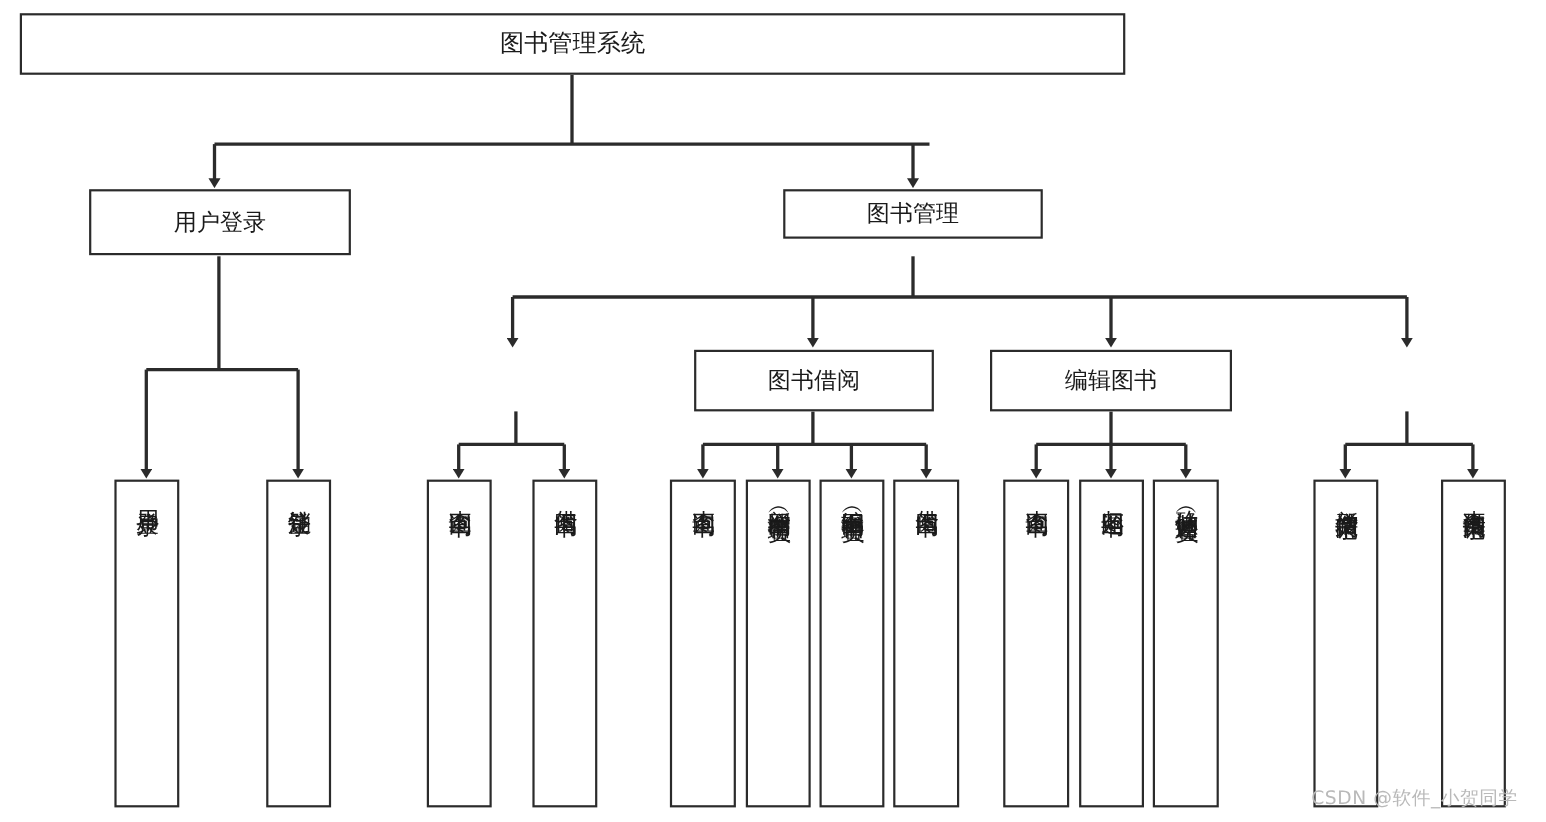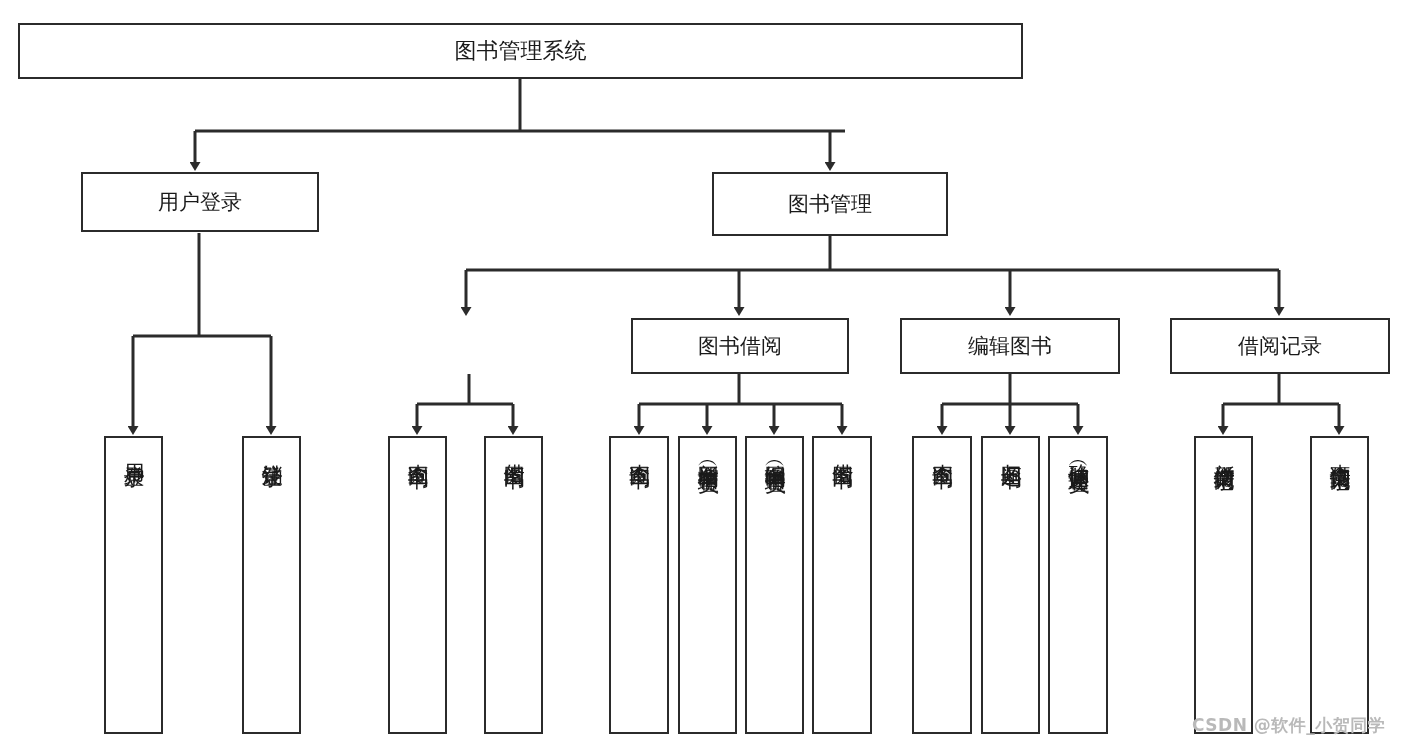--- a/index.html
+++ b/index.html
@@ -60,21 +60,20 @@
     font-size: 21px;
     letter-spacing: 1.5px;
     line-height: 1.32;
   }
   .watermark {
     position: absolute;
     font-size: 17px;
     color: #b9b9b9;
     white-space: nowrap;
     letter-spacing: 0.5px;
-    font-weight: bold;
   }
 </style>
 </head>
 <body>
 
 <div id="canvas">
 
   <svg id="edges" viewBox="0 0 1405 747" xmlns="http://www.w3.org/2000/svg">
     <defs>
       <marker id="arrow" markerWidth="9" markerHeight="11" refX="1" refY="5.5" orient="auto" markerUnits="userSpaceOnUse">
@@ -118,39 +117,36 @@
       <path d="M1010,404 L1010,427" marker-end="url(#arrow)"></path>
       <path d="M1078,404 L1078,427" marker-end="url(#arrow)"></path>
 
       <path d="M1279,374 L1279,404"></path>
       <path d="M1223,404 L1339,404"></path>
       <path d="M1223,404 L1223,427" marker-end="url(#arrow)"></path>
       <path d="M1339,404 L1339,427" marker-end="url(#arrow)"></path>
     </g>
   </svg>
 
-  <div class="node horiz root" style="left:18px; top:23px; width:1005px; height:56px;">
+  <div class="node horiz root" style="left:18px; top:12px; width:1005px; height:56px;">
     <span class="label">图书管理系统</span>
   </div>
 
   <div class="node horiz" style="left:81px; top:172px; width:238px; height:60px;">
     <span class="label">用户登录</span>
   </div>
-  <div class="node horiz" style="left:712px; top:172px; width:236px; height:64px;">
+  <div class="node horiz" style="left:712px; top:172px; width:236px; height:45px;">
     <span class="label">图书管理</span>
   </div>
 
   <div class="node horiz" style="left:631px; top:318px; width:218px; height:56px;">
     <span class="label">图书借阅</span>
   </div>
   <div class="node horiz" style="left:900px; top:318px; width:220px; height:56px;">
     <span class="label">编辑图书</span>
-  </div>
-  <div class="node horiz" style="left:1170px; top:318px; width:220px; height:56px;">
-    <span class="label">借阅记录</span>
   </div>
 
   <div class="node vert" style="left:104px; top:436px; width:59px; height:298px;">
     <span class="label">用户登录</span>
   </div>
   <div class="node vert" style="left:242px; top:436px; width:59px; height:298px;">
     <span class="label">注销登录</span>
   </div>
 
   <div class="node vert" style="left:388px; top:436px; width:59px; height:298px;">

